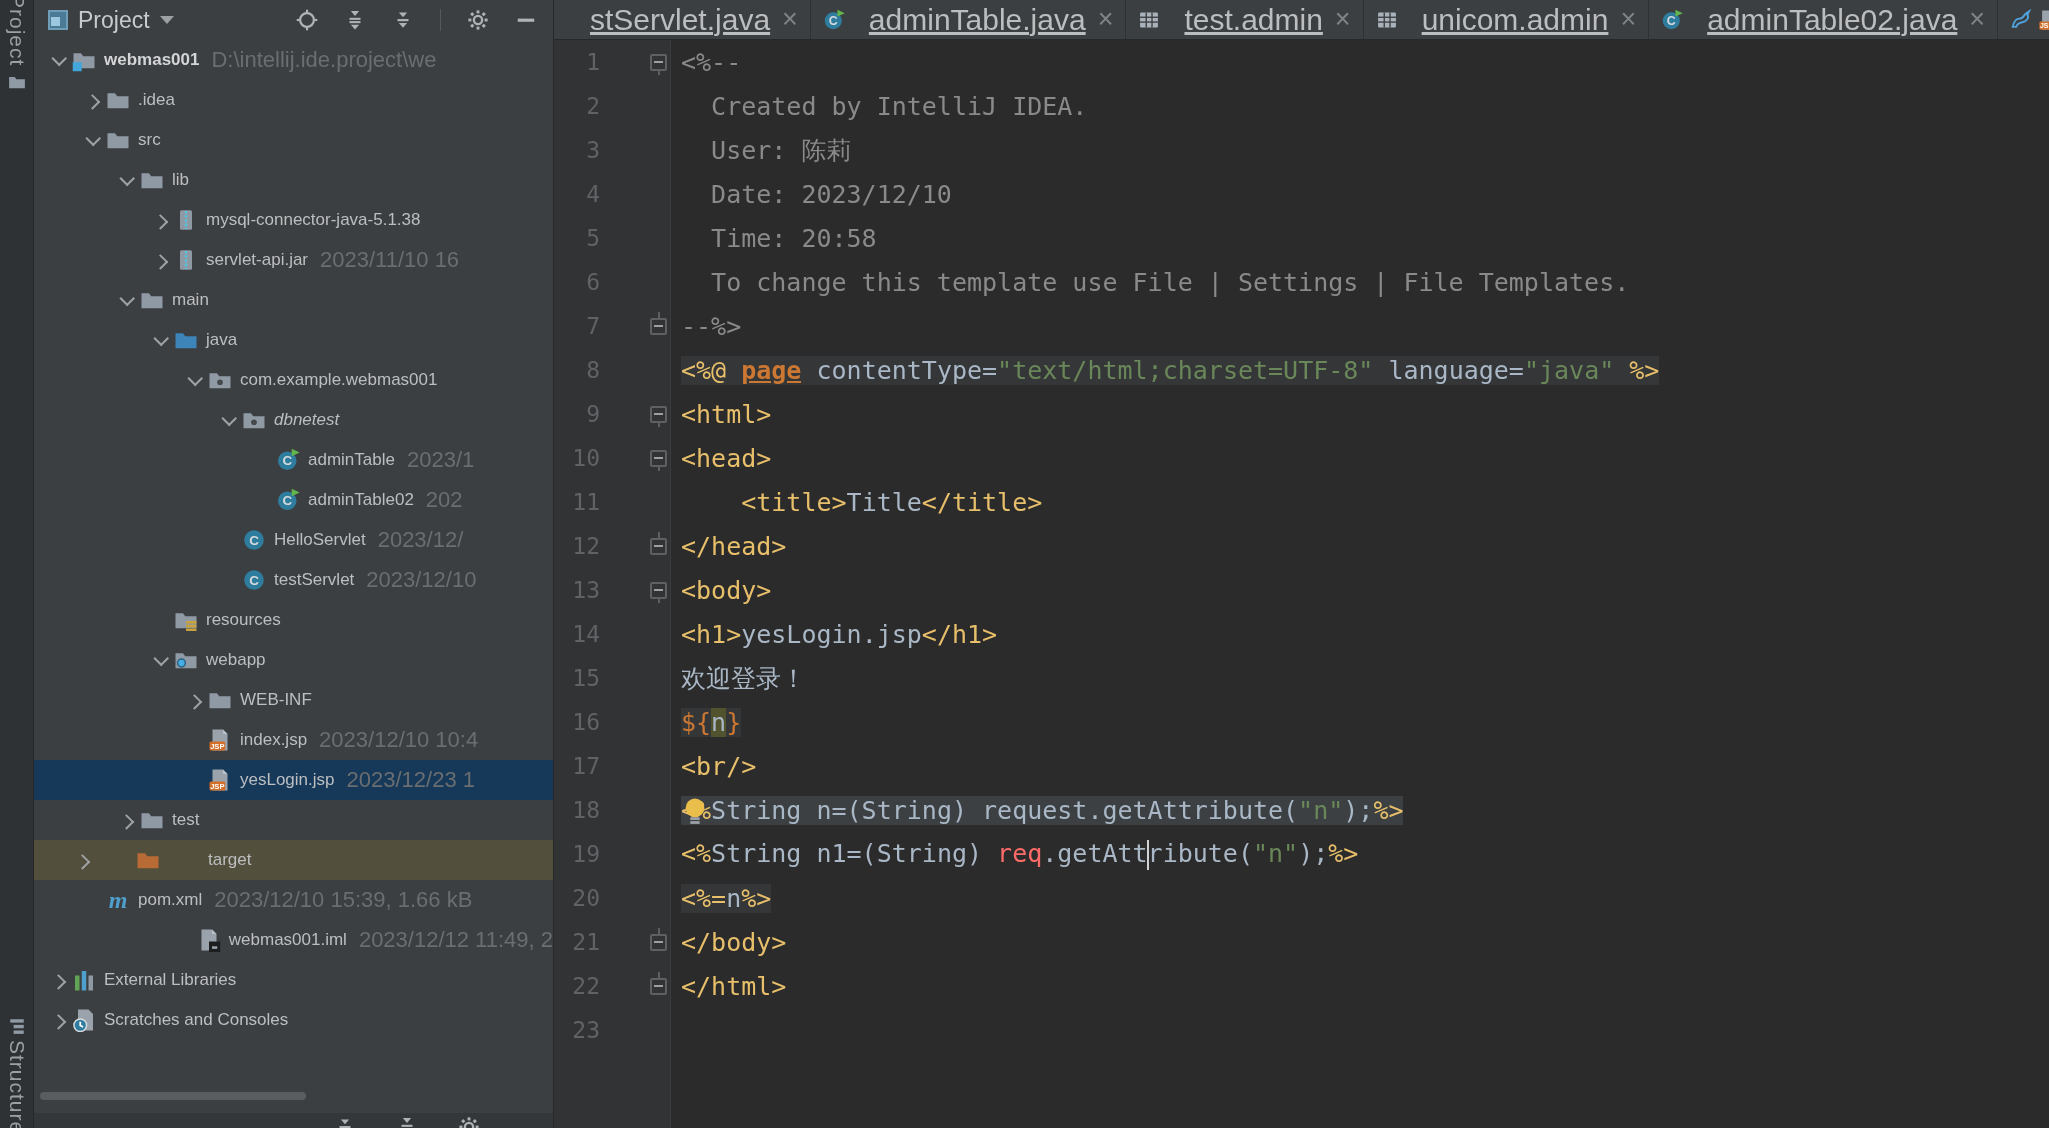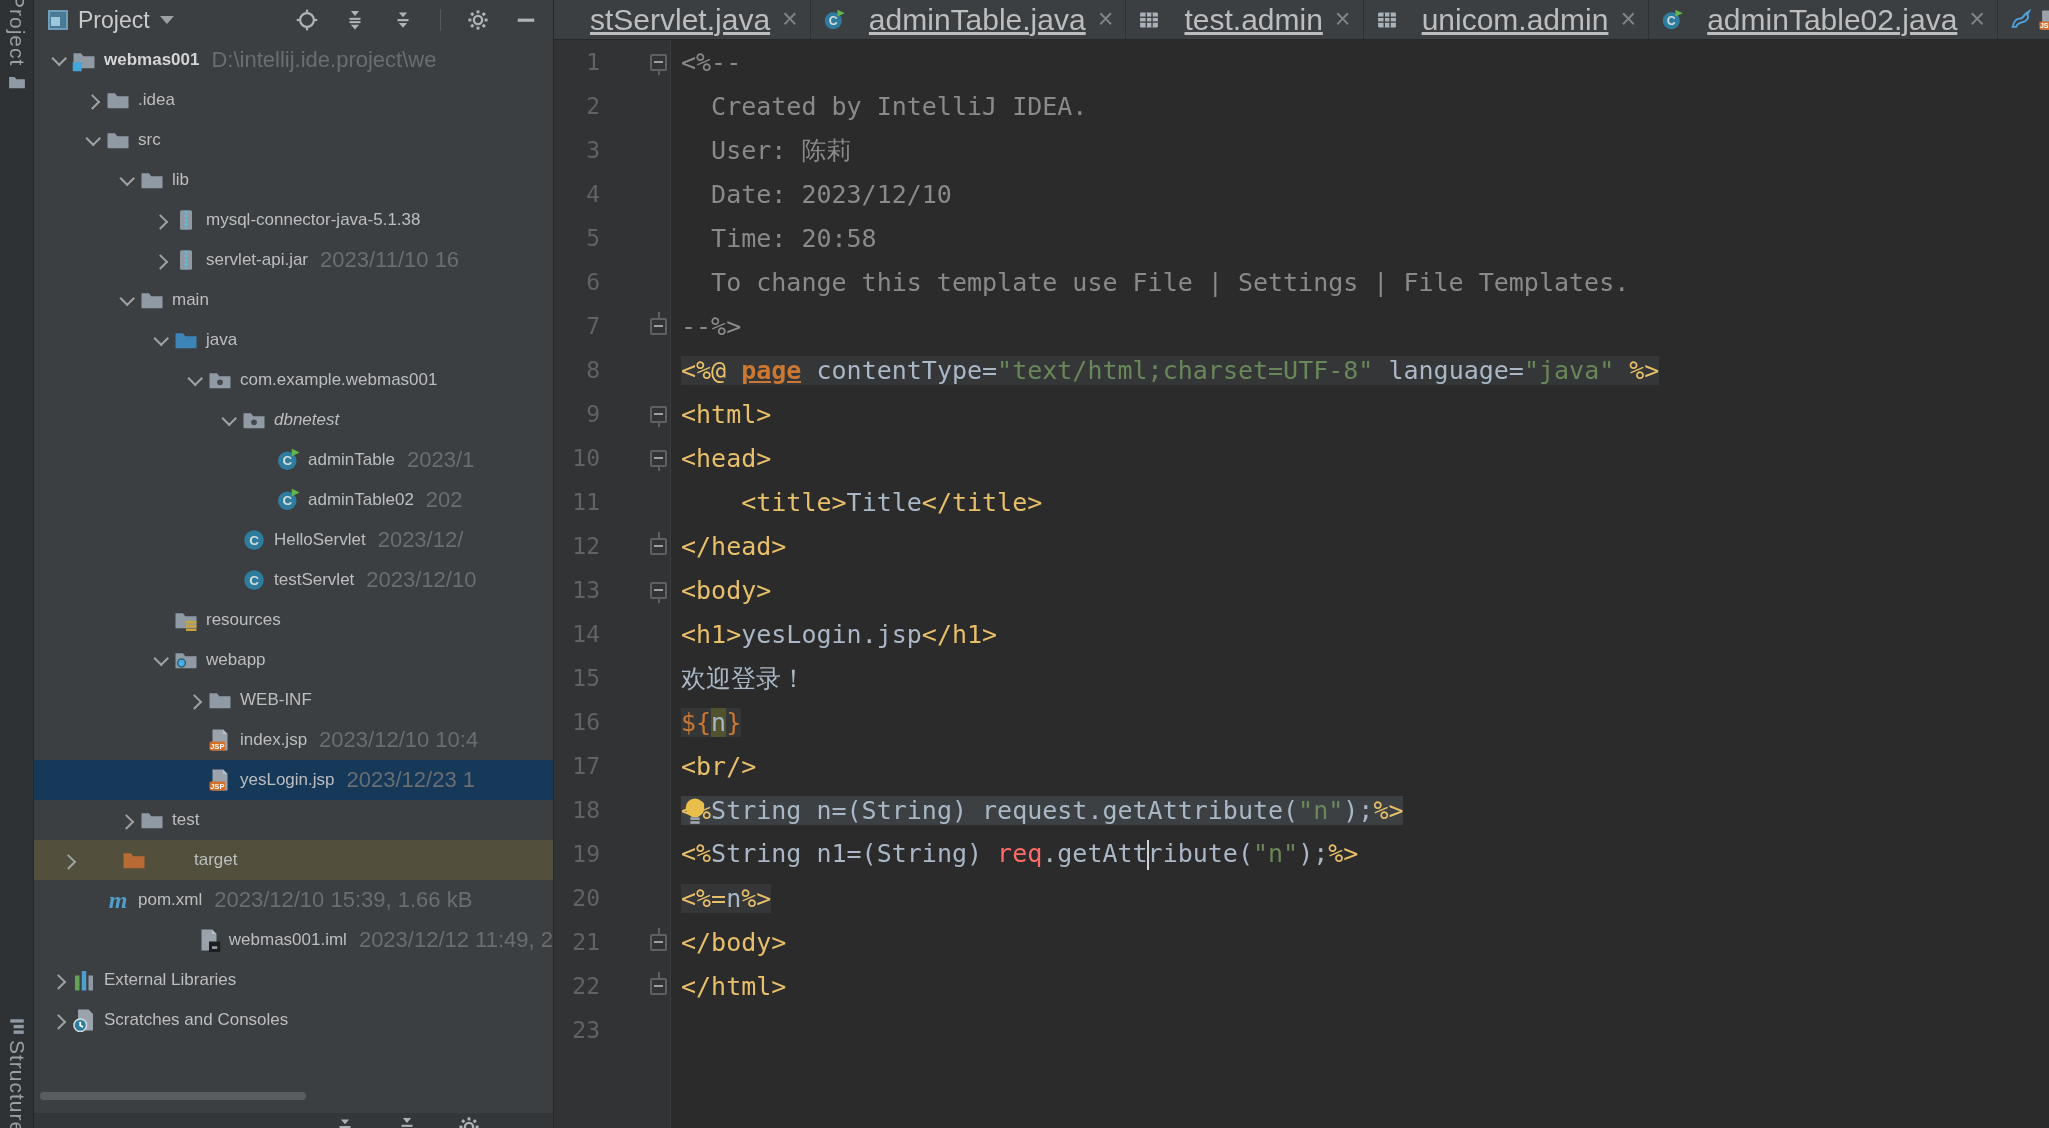--- a/index.html
+++ b/index.html
@@ -387,21 +387,21 @@
           <span class="chev-wrap">
             <span class="chev right"></span>
           </span>
           <span class="t-icon">
             <svg viewBox="0 0 16 16">
               <path d="M1 3.5h5l1.5 2H15v8H1z" fill="#8F9AA5"></path>
             </svg>
           </span>
           <span class="t-label">test</span>
         </div>
-        <div class="row highlight" style="padding-left: 22px; gap: 40px;">
+        <div class="row highlight" style="padding-left: 36px; gap: 40px;">
           <span class="chev-wrap">
             <span class="chev right"></span>
           </span>
           <span class="t-icon">
             <svg viewBox="0 0 16 16">
               <path d="M1 3.5h5l1.5 2H15v8H1z" fill="#B96B35"></path>
             </svg>
           </span>
           <span class="t-label">target</span>
         </div>

